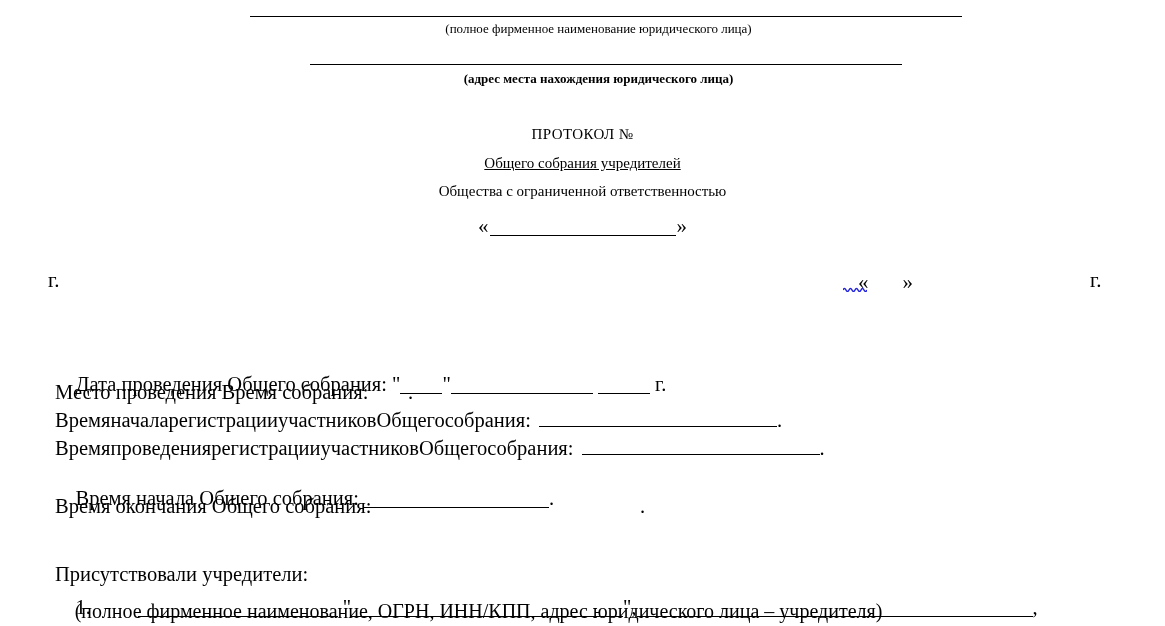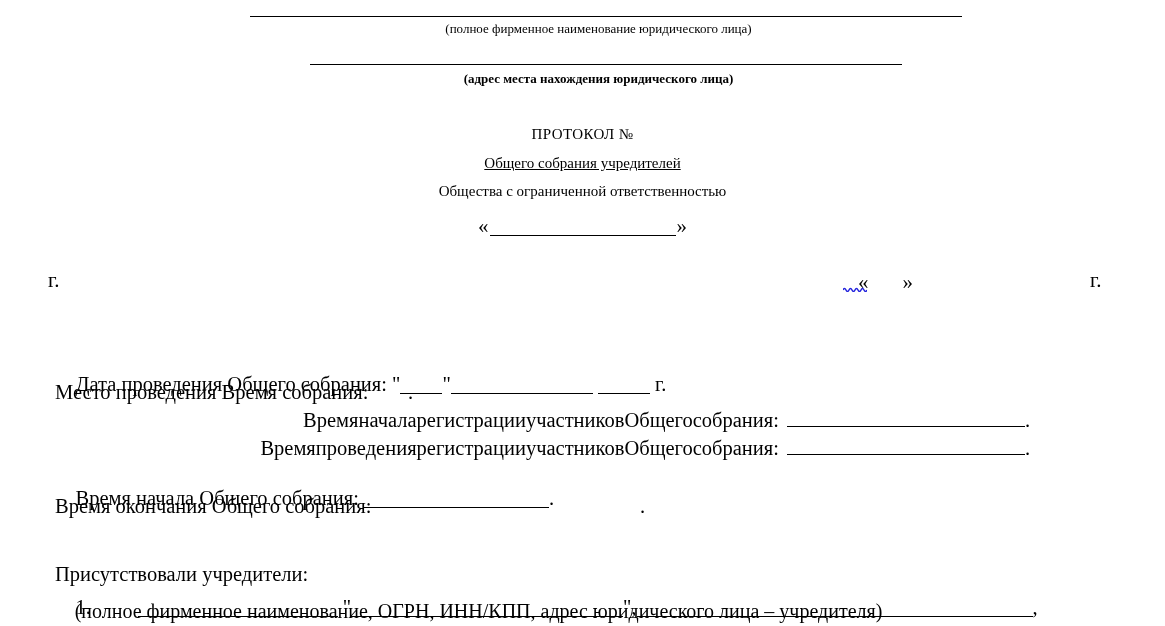--- a/index.html
+++ b/index.html
@@ -111,21 +111,21 @@
   .l-place  { top: 382px; }
   .l-reg-s  { top: 410px; left: 55px; width: 975px; }
   .l-reg-e  { top: 438px; left: 55px; width: 975px; }
   .l-beg    { top: 467px; }
   .l-end    { top: 496px; }
   .l-attend { top: 564px; }
 
   
   .justify {
     display: flex;
-    justify-content: flex-end;
+    justify-content: flex-start;
     white-space: nowrap;
   }
   .justify .tail { display: flex; align-items: baseline; }
 
   
   .blank {
     display: inline-block;
     border-bottom: 1.6px solid #000;
     vertical-align: -3px;
   }

